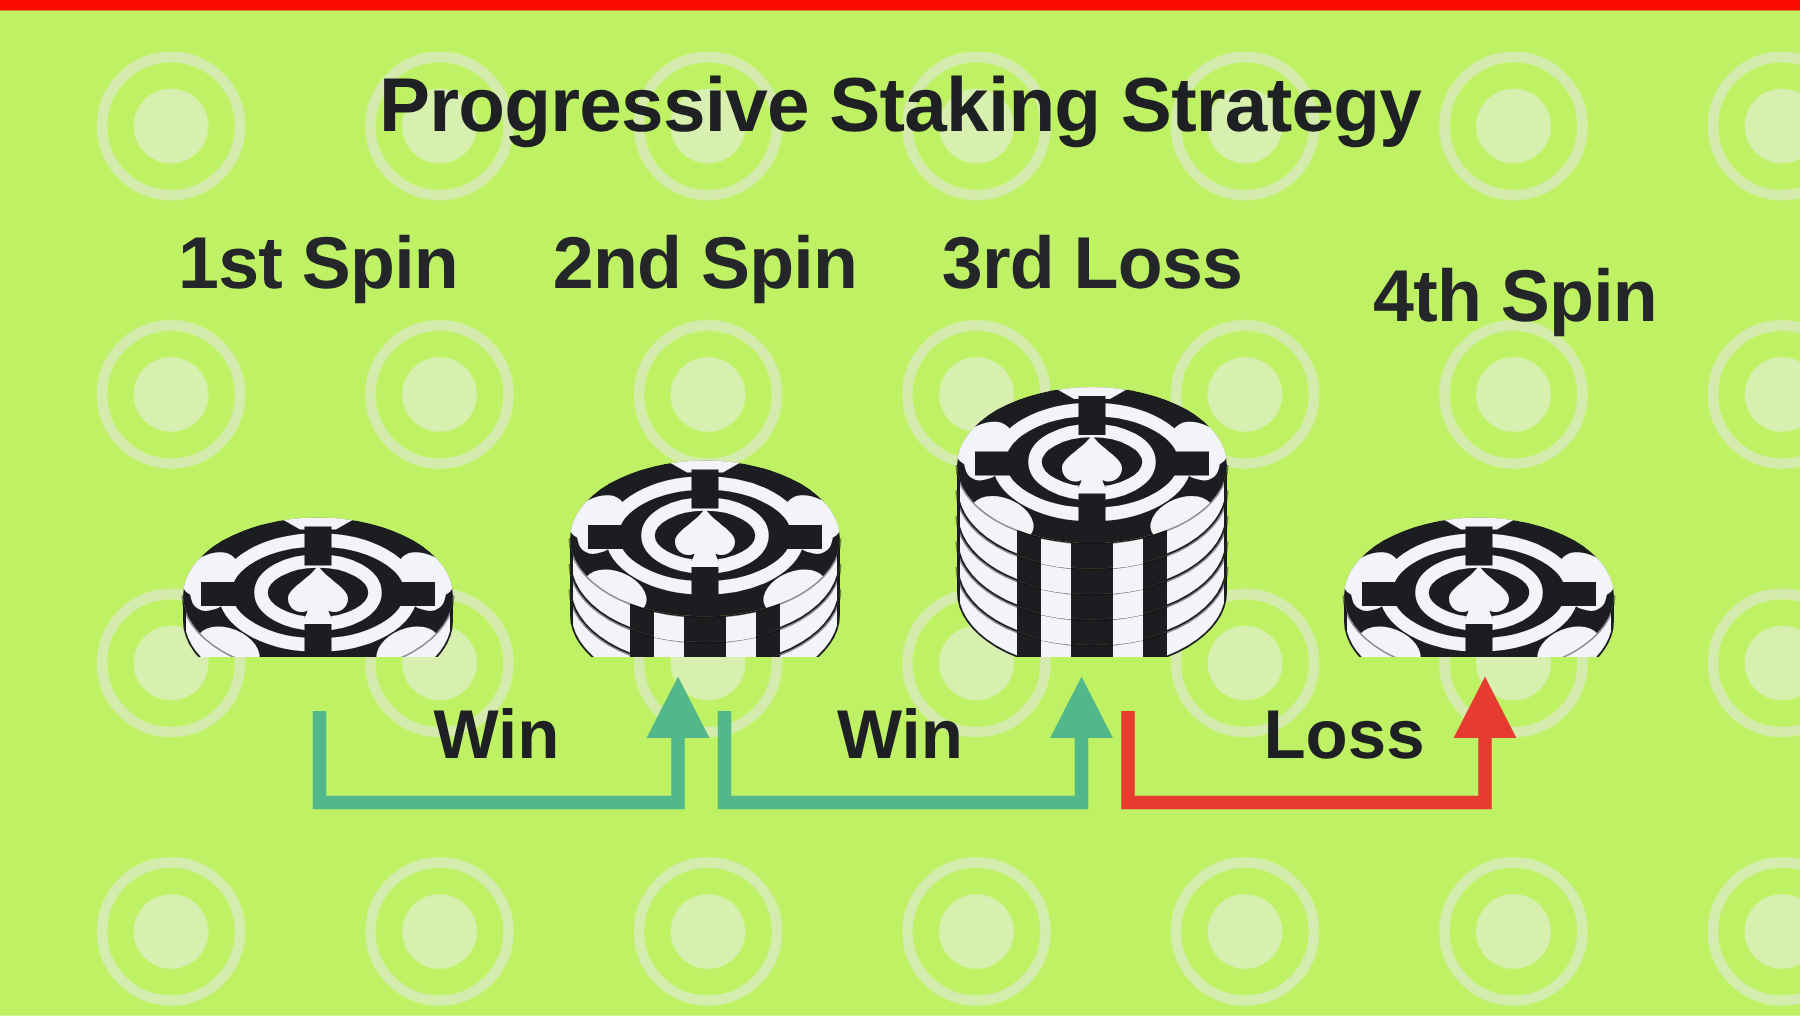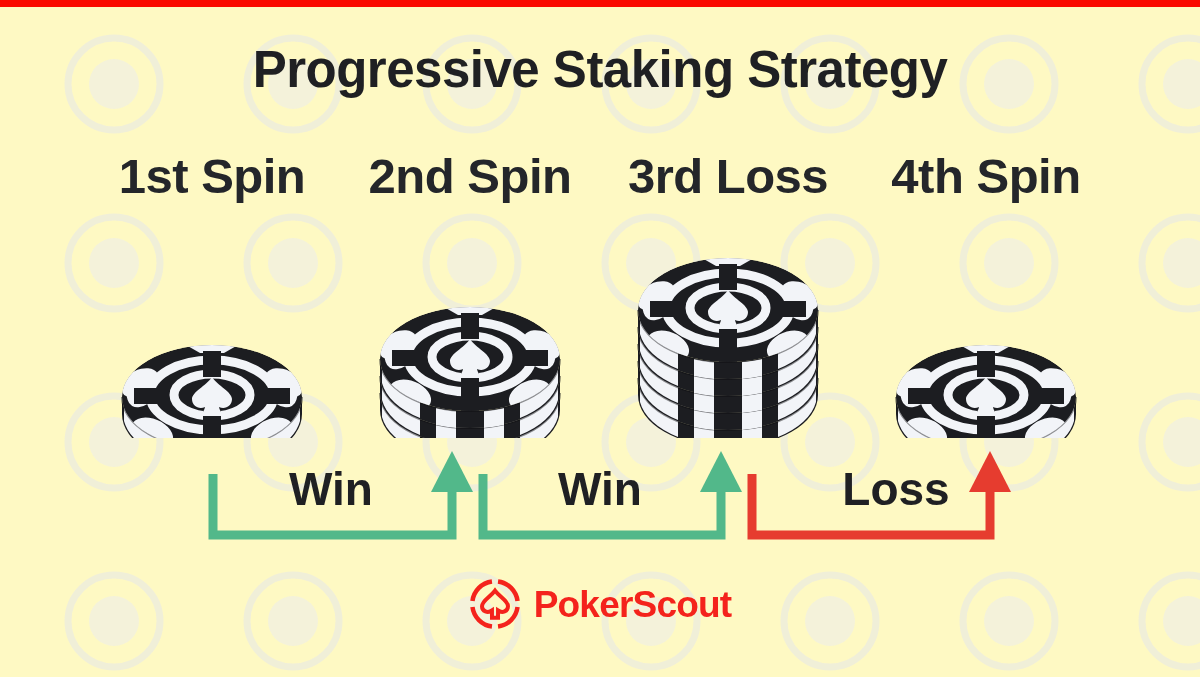--- a/index.html
+++ b/index.html
@@ -10,21 +10,21 @@
     width: 1200px;
     height: 677px;
     overflow: hidden;
     font-family: "Liberation Sans", sans-serif;
     background: #f5f5f6;
   }
   #stage {
     position: relative;
     width: 1200px;
     height: 677px;
-    background: #fef9c3;
+    background: #bef264;
     overflow: hidden;
   }
 
   
   #watermark {
     position: absolute;
     inset: 0;
     opacity: 0.55;
     pointer-events: none;
   }
@@ -60,21 +60,21 @@
     text-align: center;
     font-size: 49px;
     font-weight: bold;
     color: #24262a;
     letter-spacing: -0.5px;
     white-space: nowrap;
   }
   #spin-label-0 { left: 82px; }
   #spin-label-1 { left: 340px; }
   #spin-label-2 { left: 598px; }
-  #spin-label-3 { left: 856px; }
+  #spin-label-3 { left: 880px; margin-top: 22px; }
 
   
   .chip-stack {
     position: absolute;
     width: 260px;
     height: 210px;
     display: flex;
     align-items: flex-end;
     justify-content: center;
   }
@@ -284,28 +284,14 @@
     <g>
       <path d="M752,474 L752,535 L990,535 L990,474" fill="none" stroke="#e63c2f" stroke-width="9" stroke-linecap="butt" stroke-linejoin="miter"></path>
       <polygon points="990,451 1011,492 969,492" fill="#e63c2f"></polygon>
     </g>
   </svg>
 
   <div class="flow-label" id="flow-label-0">Win</div>
   <div class="flow-label" id="flow-label-1">Win</div>
   <div class="flow-label" id="flow-label-2">Loss</div>
 
-  <div id="logo">
-    <svg id="logo-mark" width="52" height="52" viewBox="-30 -30 60 60">
-      <g fill="none" stroke="#f4231c" stroke-width="5.2" stroke-linecap="butt">
-        <path d="M3.5,-26 A26,26 0 0 1 26,-3.5"></path>
-        <path d="M26,3.5 A26,26 0 0 1 3.5,26"></path>
-        <path d="M-3.5,26 A26,26 0 0 1 -26,3.5"></path>
-        <path d="M-26,-3.5 A26,26 0 0 1 -3.5,-26"></path>
-      </g>
-      <g fill="none" stroke="#f4231c" stroke-width="4.6">
-        <path d="M0,-15.5 C -5,-8.5 -15,-4 -15,2.5 C -15,8.5 -8.5,11 -3.5,7.5 L -3.5,16 L 3.5,16 L 3.5,7.5 C 8.5,11 15,8.5 15,2.5 C 15,-4 5,-8.5 0,-15.5 Z"></path>
-      </g>
-    </svg>
-    <div id="logo-text">PokerScout</div>
-  </div>
 
 </div>
 
 </body></html>

